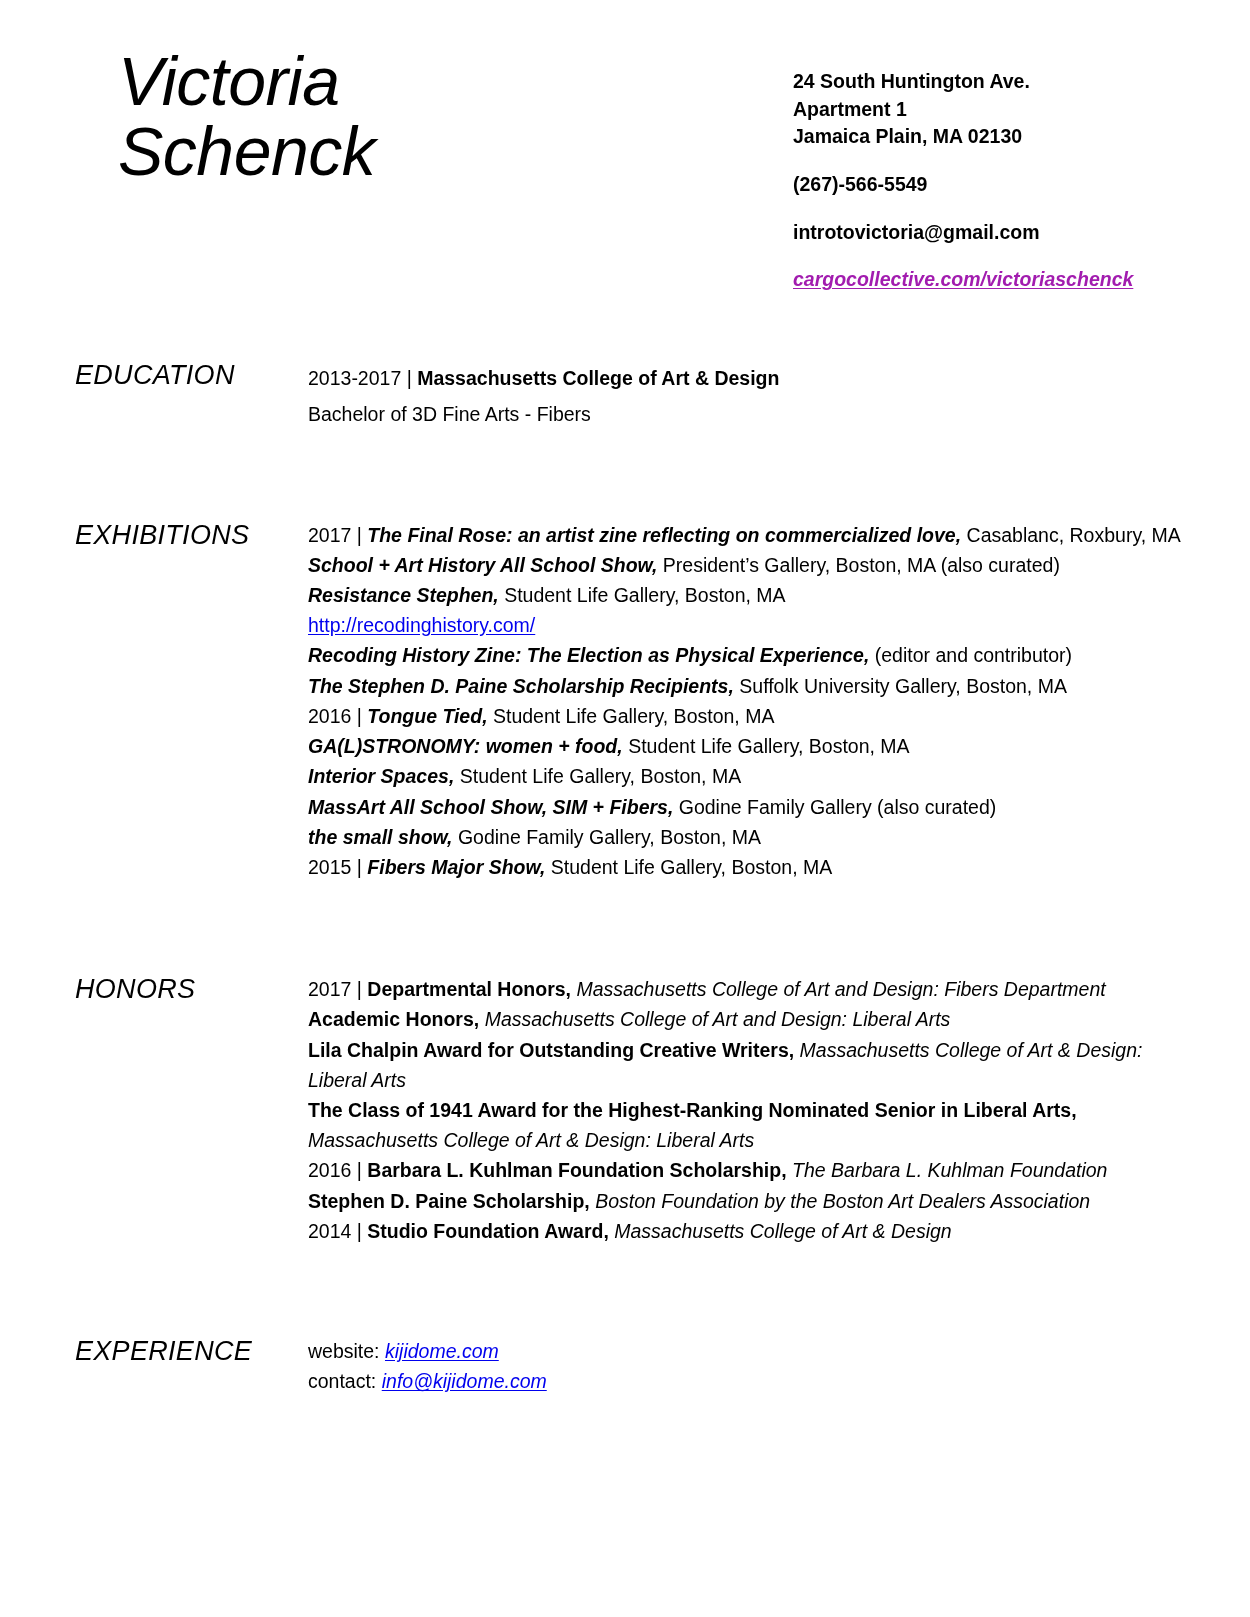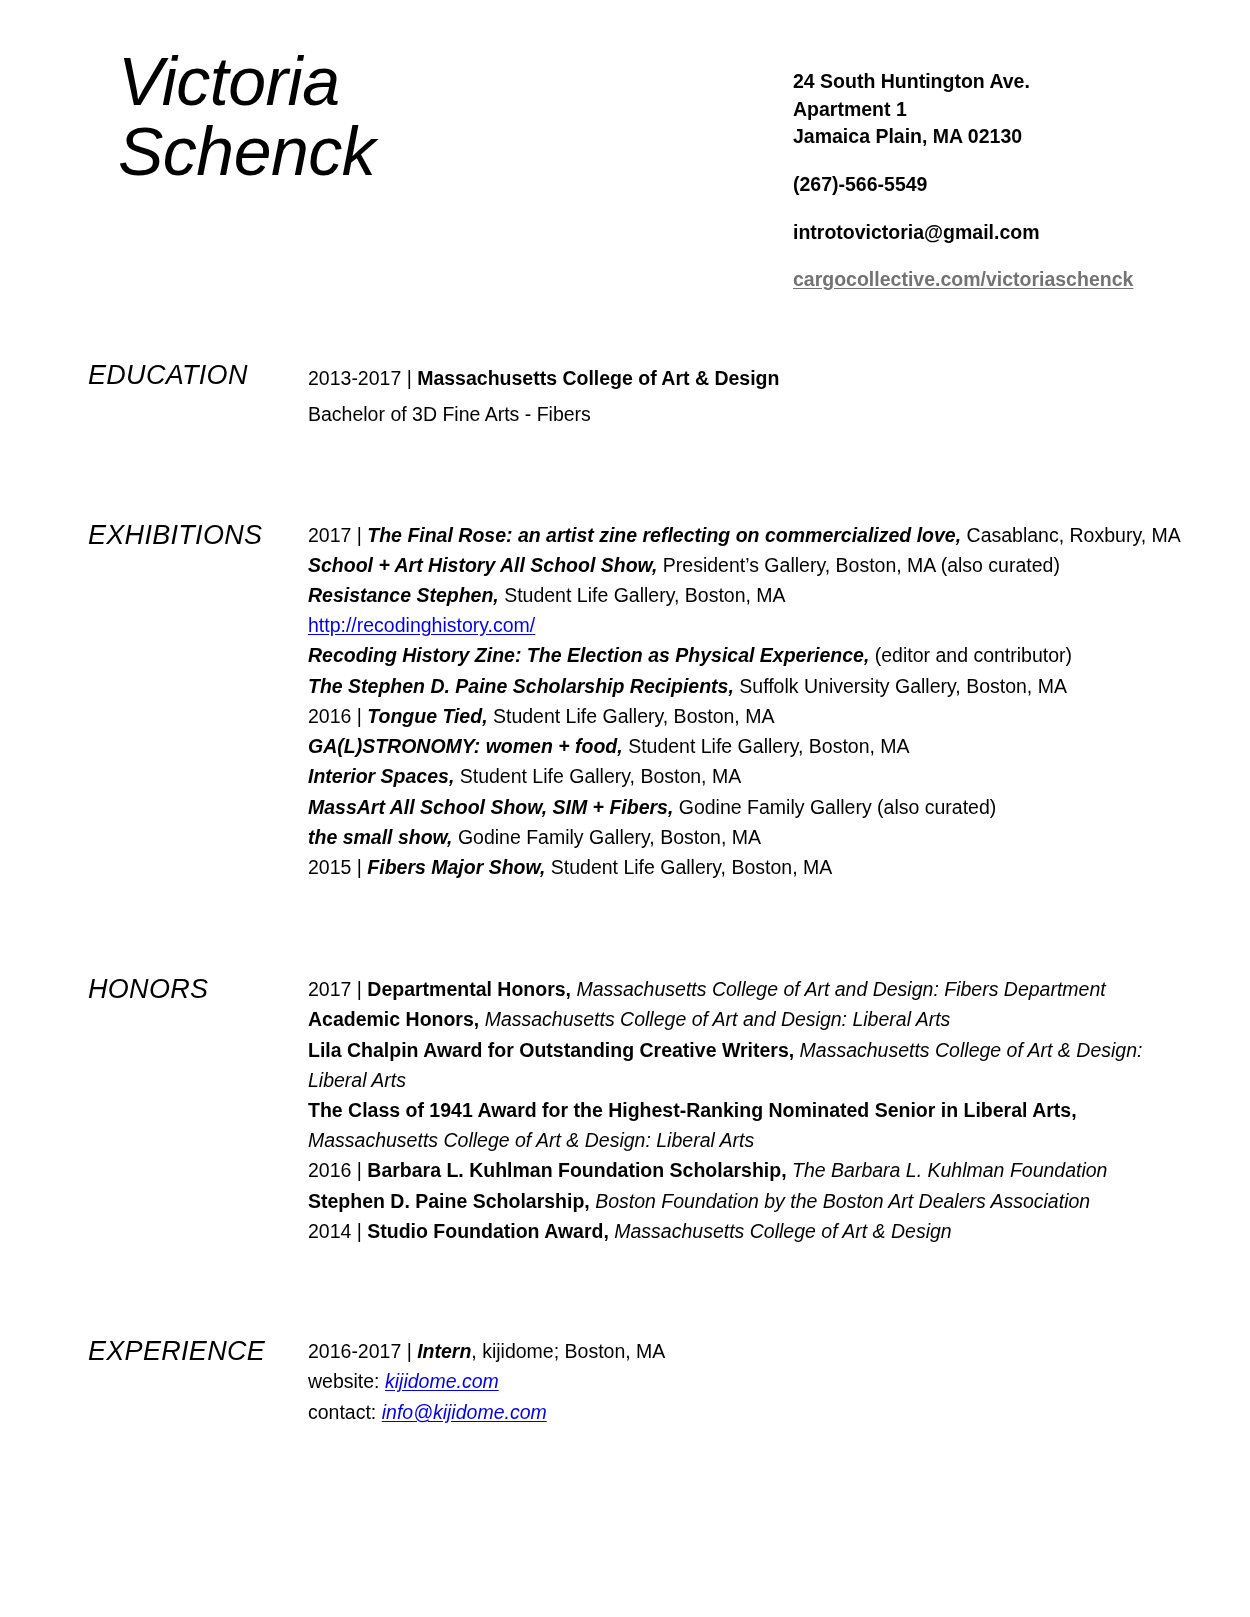--- a/index.html
+++ b/index.html
@@ -59,32 +59,33 @@
   .contact-group:last-child {
     margin-bottom: 0;
   }
   .contact-line {
     display: block;
     white-space: nowrap;
   }
   .contact-link {
     text-decoration: underline;
     text-underline-offset: 2px;
-    color: #737373;
+    color: #a21caf;
+    font-style: italic;
   }
 
   
   .section {
     position: relative;
     display: block;
     padding-left: 0;
   }
   .section-head {
     position: absolute;
-    left: 88px;
+    left: 75px;
     top: 0;
     font-style: italic;
     font-weight: 300;
     font-size: 27px;
     letter-spacing: 0.3px;
     white-space: nowrap;
   }
   .section-body {
     margin-left: 308px;
     padding-right: 56px;
@@ -196,21 +197,20 @@
 
       <span class="line"><span>2014 |</span> <span class="b">Studio Foundation Award,</span> <span class="i">Massachusetts College of Art &amp; Design</span></span>
 
     </div>
   </div>
 
   <div class="section sec-experience">
     <div class="section-head">EXPERIENCE</div>
     <div class="section-body lh-tight">
 
-      <span class="line"><span>2016-2017 |</span> <span class="bi">Intern</span><span>, kijidome; Boston, MA</span></span>
 
 
       <span class="line"><span>website:</span> <a class="iu" href="#">kijidome.com</a></span>
 
       <span class="line"><span>contact:</span> <a class="iu" href="#">info@kijidome.com</a></span>
 
     </div>
   </div>
 
 </div>

